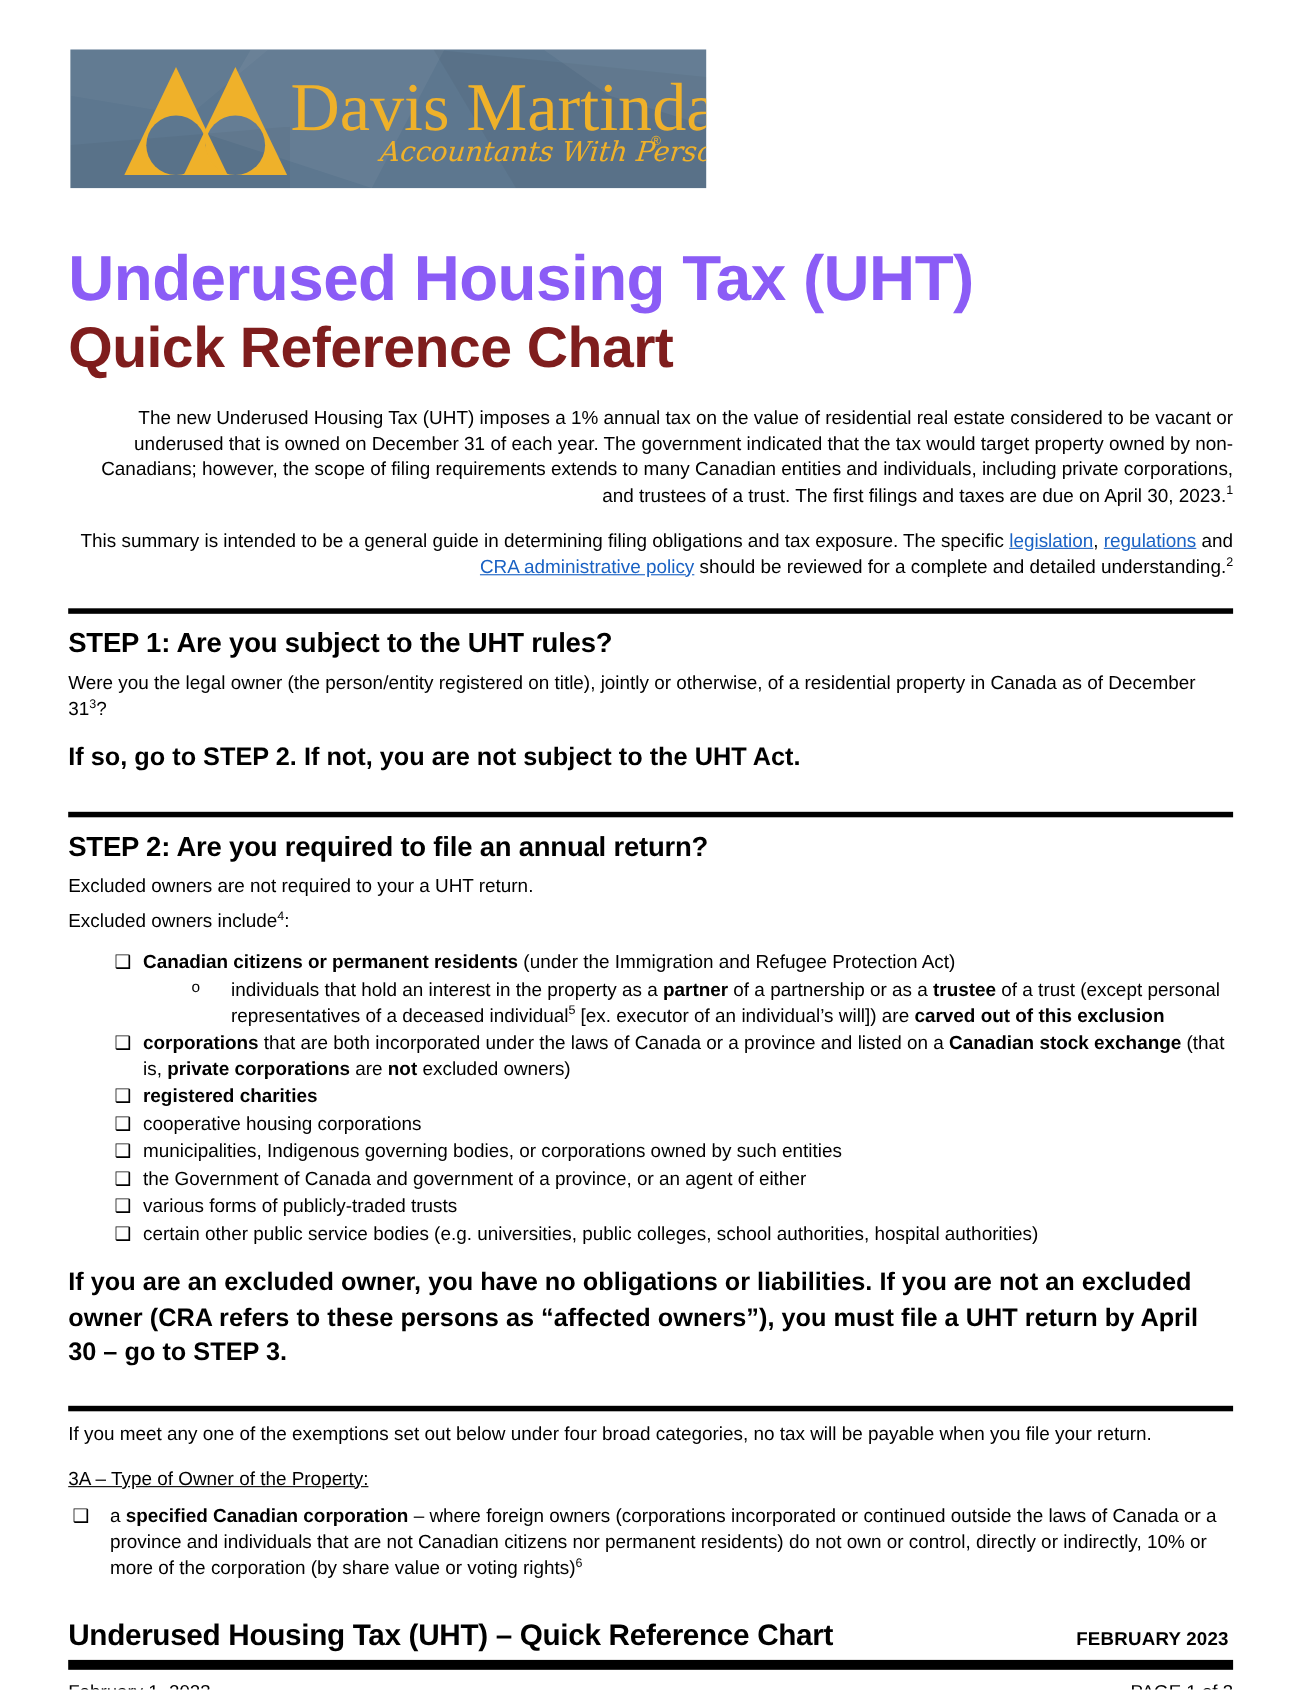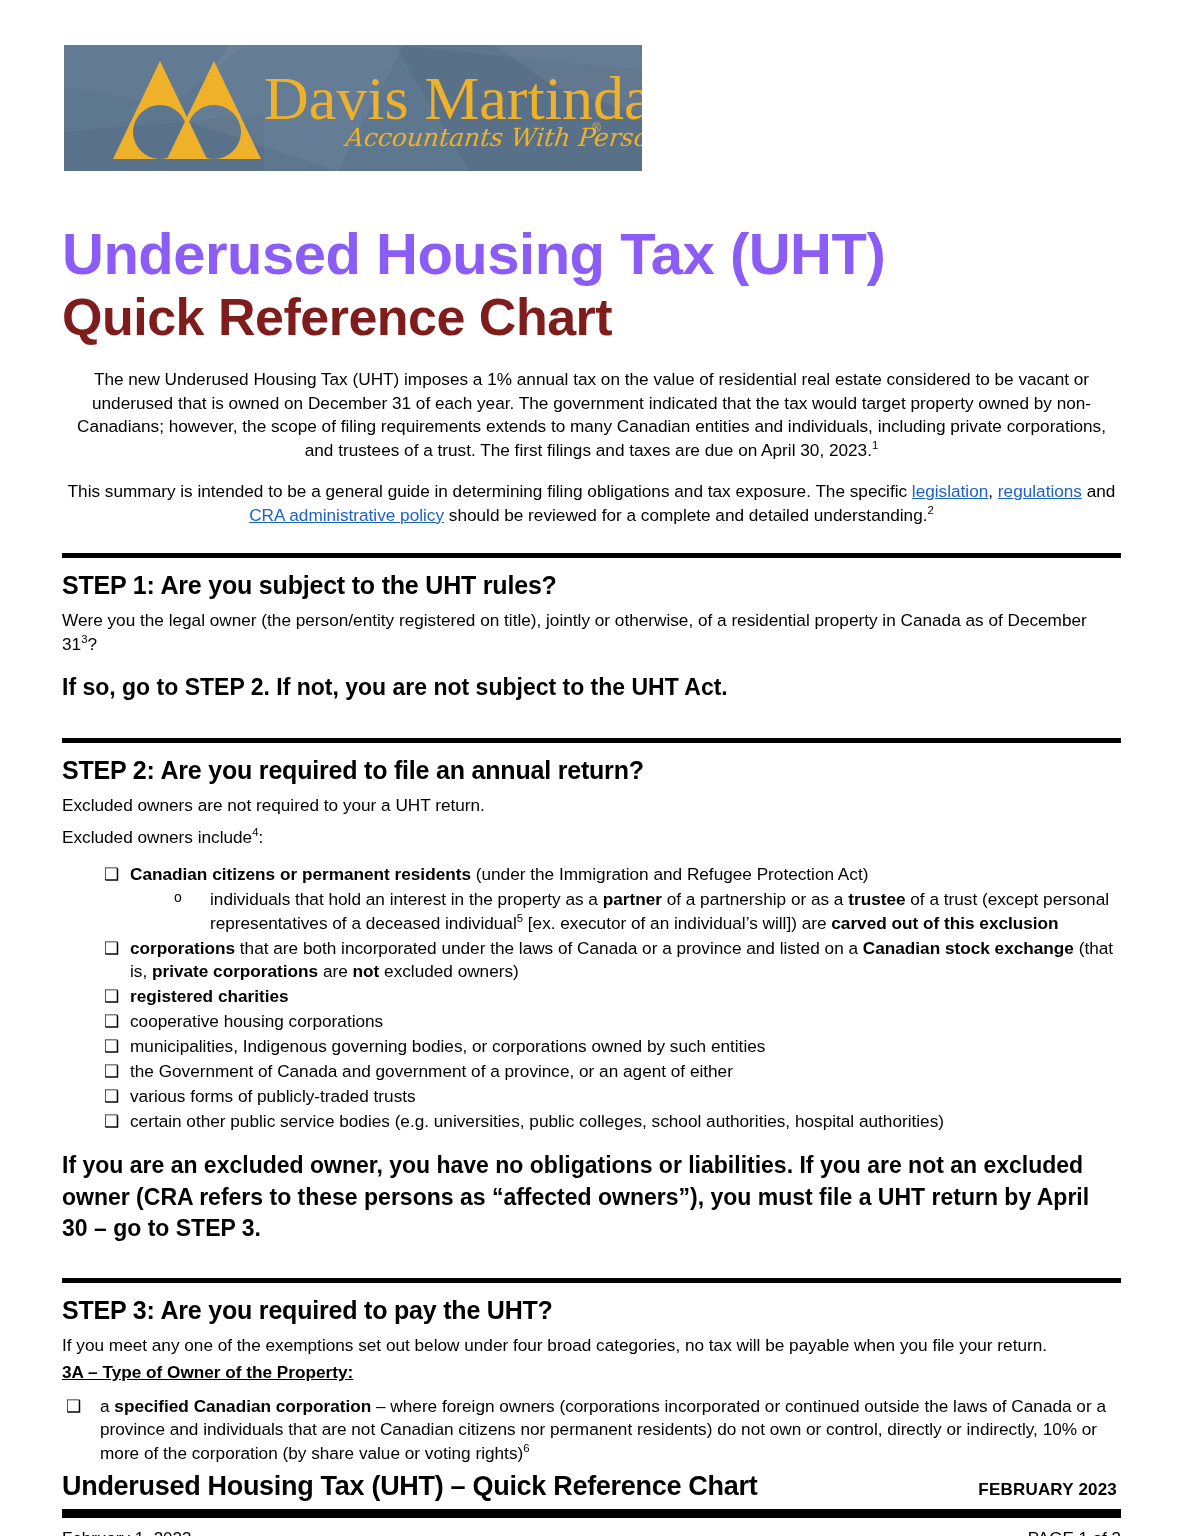--- a/index.html
+++ b/index.html
@@ -105,21 +105,21 @@
     letter-spacing: -0.5px;
     color: #7f1d1d;
     margin-top: 2px;
   }
 
   
   .para {
     font-size: 17.2px;
     line-height: 1.38;
     margin-top: 22px;
-    text-align: center;
+    text-align: right;
   }
   .para.tight { margin-top: 14px; }
   a.link {
     color: #1a62c4;
     text-decoration: underline;
   }
   sup { font-size: 0.66em; vertical-align: super; line-height: 0; }
 
   
   .rule {
@@ -142,23 +142,23 @@
     margin-top: 9px;
   }
   .step-bold {
     font-size: 23px;
     font-weight: bold;
     line-height: 1.36;
     margin-top: 16px;
   }
   .subhead-ul {
     font-size: 17.2px;
-    font-weight: bold;
+    font-weight: normal;
     text-decoration: underline;
-    margin-top: 4px;
+    margin-top: 18px;
   }
 
   
   .bullet-list { margin-top: 14px; }
   .bullet-row {
     display: flex;
     align-items: flex-start;
     font-size: 17.2px;
     line-height: 1.37;
     margin-bottom: 1px;
@@ -319,21 +319,20 @@
     <div class="bullet-row lvl1">
       <span class="marker sq">❑</span>
       <span class="btext">certain other public service bodies (e.g. universities, public colleges, school authorities, hospital authorities)</span>
     </div>
 
   </div>
 
   <div class="step-bold">If you are an excluded owner, you have no obligations or liabilities. If you are not an excluded owner (CRA refers to these persons as “affected owners”), you must file a UHT return by April 30 – go to STEP 3.</div>
 
   <div class="rule gap-lg"></div>
-  <div class="step-head">STEP 3: Are you required to pay the UHT?</div>
   <div class="step-sub">If you meet any one of the exemptions set out below under four broad categories, no tax will be payable when you file your return.</div>
   <div class="subhead-ul">3A – Type of Owner of the Property:</div>
 
   <div class="bullet-list" style="margin-top:12px;">
     <div class="bullet-row bullet-3a">
       <span class="marker sq">❑</span>
       <span class="btext"><span>a </span><b>specified Canadian corporation</b><span> – where foreign owners (corporations incorporated or continued outside the laws of Canada or a province and individuals that are not Canadian citizens nor permanent residents) do not own or control, directly or indirectly, 10% or more of the corporation (by share value or voting rights)</span><sup>6</sup></span>
     </div>
   </div>
 

